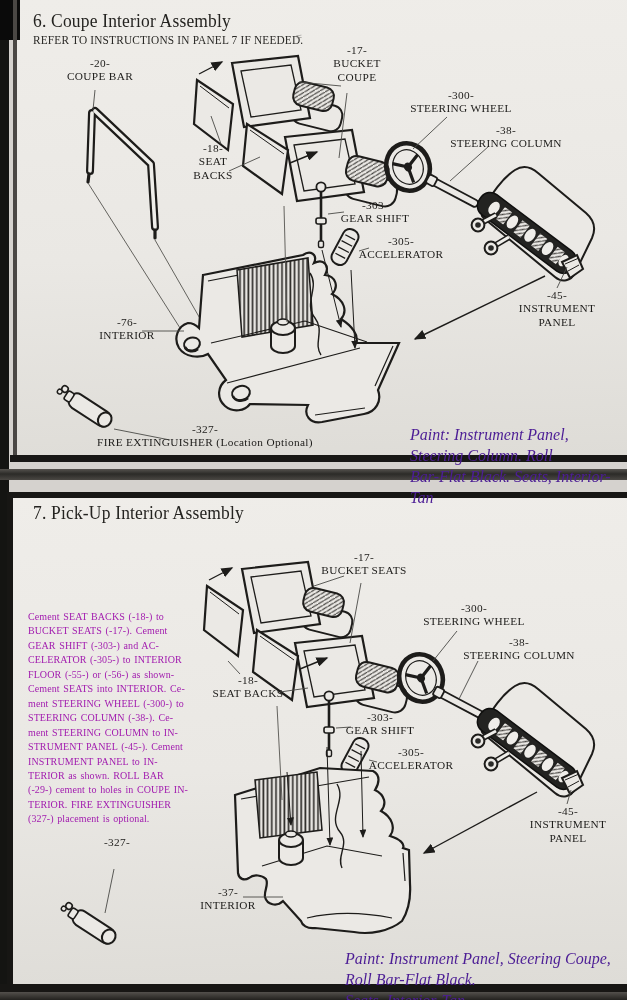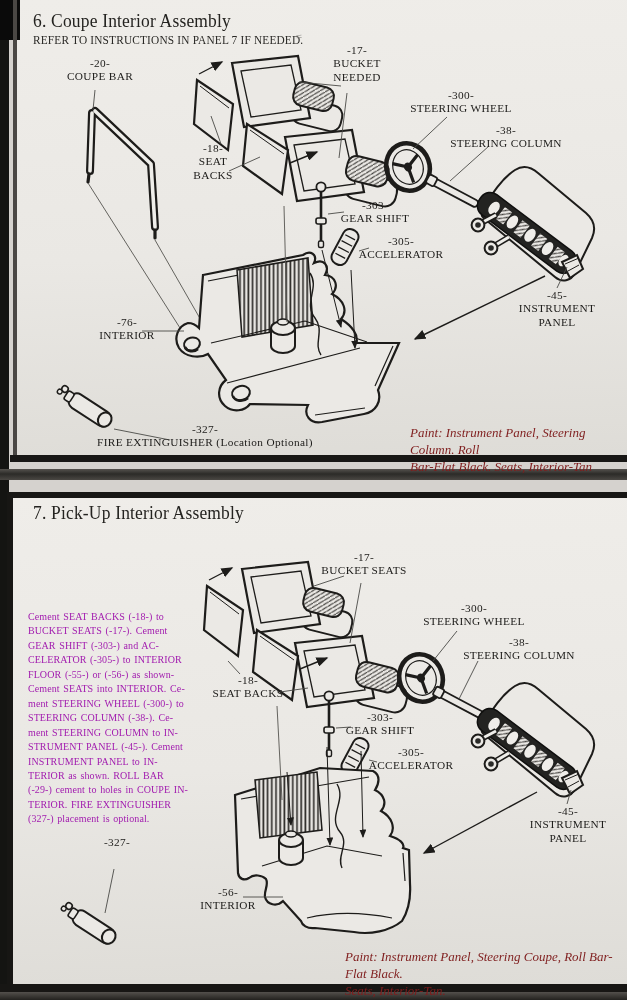--- a/index.html
+++ b/index.html
@@ -16,22 +16,22 @@
     transform:scaleX(.92);transform-origin:left top;white-space:nowrap;
   }
   .page-sub{
     position:absolute;font-size:12.6px;letter-spacing:.2px;color:#2a2926;
     transform:scaleX(.9);transform-origin:left top;white-space:nowrap;
   }
   .stray-mark{position:absolute;font-size:11px;color:#8a8884;transform:rotate(-8deg);}
   .plabel{position:absolute;text-align:center;font-size:11.3px;line-height:1.18;
     letter-spacing:.35px;color:#1c1b19;}
   .plabel .pname{white-space:pre-line;}
-  .paint-note{position:absolute;font-style:italic;font-size:13px;line-height:1.32;
-    color:#7f1d1d;white-space:pre-line;}
+  .paint-note{position:absolute;font-style:italic;font-size:16px;line-height:1.32;
+    color:#4c1d95;white-space:pre-line;}
   .instructions{
     position:absolute;font-size:10px;line-height:14.45px;color:#a21caf;
     white-space:pre-line;word-spacing:1px;letter-spacing:.1px;width:192px;
   }
   svg.artwork{position:absolute;left:0;top:0;}
 </style>
 </head>
 <body>
 
 <div class="panel-bg" style="left:17px;top:0;width:610px;height:455px;"></div>
@@ -242,21 +242,21 @@
 <div class="page-sub" style="left:33px;top:33px;">REFER TO INSTRUCTIONS IN PANEL 7 IF NEEDED.</div>
 <div class="stray-mark" style="left:296px;top:30px;">=</div>
 
 <div class="plabel" style="left:55px;top:57px;width:90px;">
   <div class="pnum">-20-</div>
   <div class="pname">COUPE BAR</div>
 </div>
 <div class="plabel" style="left:312px;top:44px;width:90px;">
   <div class="pnum">-17-</div>
   <div class="pname">BUCKET
-NEEDED</div>
+COUPE</div>
 </div>
 <div class="plabel" style="left:173px;top:142px;width:80px;">
   <div class="pnum">-18-</div>
   <div class="pname">SEAT
 BACKS</div>
 </div>
 <div class="plabel" style="left:391px;top:89px;width:140px;">
   <div class="pnum">-300-</div>
   <div class="pname">STEERING WHEEL</div>
 </div>
@@ -331,17 +331,17 @@
 </div>
 <div class="plabel" style="left:508px;top:805px;width:120px;">
   <div class="pnum">-45-</div>
   <div class="pname">INSTRUMENT
 PANEL</div>
 </div>
 <div class="plabel" style="left:37px;top:836px;width:160px;">
   <div class="pnum">-327-</div>
 </div>
 <div class="plabel" style="left:178px;top:886px;width:100px;">
-  <div class="pnum">-56-</div>
+  <div class="pnum">-37-</div>
   <div class="pname">INTERIOR</div>
 </div>
 <div class="paint-note" style="left:345px;top:948px;width:272px;">Paint: Instrument Panel, Steering Coupe, Roll Bar-Flat Black.
 Seats, Interior-Tan.</div>
 
 </body></html>

